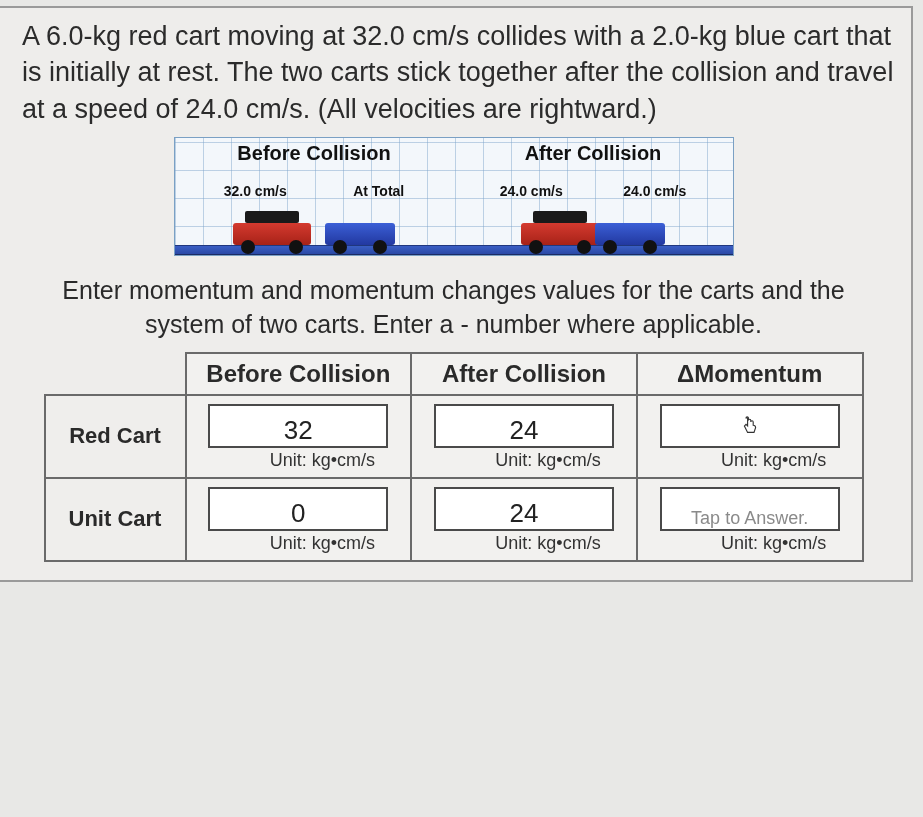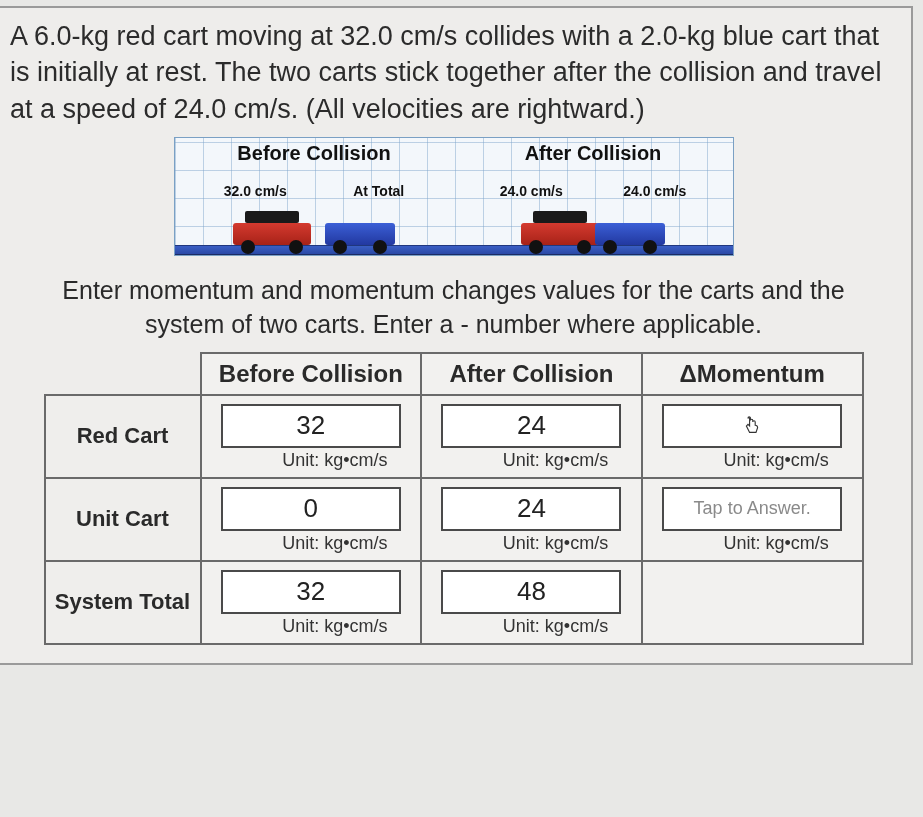--- a/index.html
+++ b/index.html
@@ -24,21 +24,21 @@
   .box {
     border: 2px solid #9a9a9a;
     border-left: none;
     padding: 10px 14px 18px 10px;
     background: #eeedeb;
   }
   .problem {
     font-size: 27px;
     line-height: 1.35;
     color: #2b2b2b;
-    margin: 0 0 10px 0;
+    margin: 0 0 10px 12px;
   }
 
   
   .diagram {
     width: 560px;
     margin: 6px auto 18px auto;
     border: 1px solid #7aa0c4;
     background:
       repeating-linear-gradient(0deg, rgba(120,160,200,0.45) 0, rgba(120,160,200,0.45) 1px, transparent 1px, transparent 28px),
       repeating-linear-gradient(90deg, rgba(120,160,200,0.45) 0, rgba(120,160,200,0.45) 1px, transparent 1px, transparent 28px),
@@ -95,40 +95,40 @@
   }
   table.momentum th, table.momentum td {
     border: 2px solid #6a6a6a;
     padding: 4px 6px;
     text-align: center;
     background: #f2f1ef;
   }
   table.momentum th.rowhead {
     font-size: 22px;
     font-weight: 700;
-    width: 156px;
+    width: 141px;
     background:#efeeec;
   }
   table.momentum thead th {
     font-size: 24px;
     font-weight: 700;
     padding: 6px 4px;
   }
   table.momentum thead th.blank { border: none; background: transparent; }
   .cell {
     display:flex; flex-direction:column; align-items:center; gap:2px;
     padding: 4px 2px 2px 2px;
   }
   .inputbox {
     width: 180px;
     height: 44px;
     border: 2px solid #4a4a4a;
     background: #fff;
     font-size: 26px;
-    display:flex; align-items:center; justify-content:center;
+    display:flex; align-items:flex-end; justify-content:center;
     color:#222;
     position: relative;
   }
   .inputbox.placeholder { color:#8a8a8a; font-size:18px; }
   .unit { font-size: 18px; color:#333;margin-left:48px; }
   .cursor-icon {
     position:absolute; left:50%; top:50%;
     width:16px; height:20px; transform:translate(-50%,-50%);
   }
   td.noborder { border:none; background:transparent; }
@@ -237,36 +237,16 @@
           <td>
               <div class="cell">
             <div class="inputbox placeholder">
                   <span>Tap to Answer.</span>
                 </div>
             <div class="unit">Unit: kg•cm/s</div>
           </div>
             </td>
         </tr>
 
-        <tr>
-          <th class="rowhead"><span>System Total</span></th>
-          <td>
-              <div class="cell">
-            <div class="inputbox">
-                  <span>32</span>
-                </div>
-            <div class="unit">Unit: kg•cm/s</div>
-          </div>
-            </td>
-          <td>
-              <div class="cell">
-            <div class="inputbox">
-                  <span>48</span>
-                </div>
-            <div class="unit">Unit: kg•cm/s</div>
-          </div>
-            </td>
-          <td class="noborder"></td>
-        </tr>
       </tbody>
     </table>
   </div>
 </div>
 
 </body></html>

